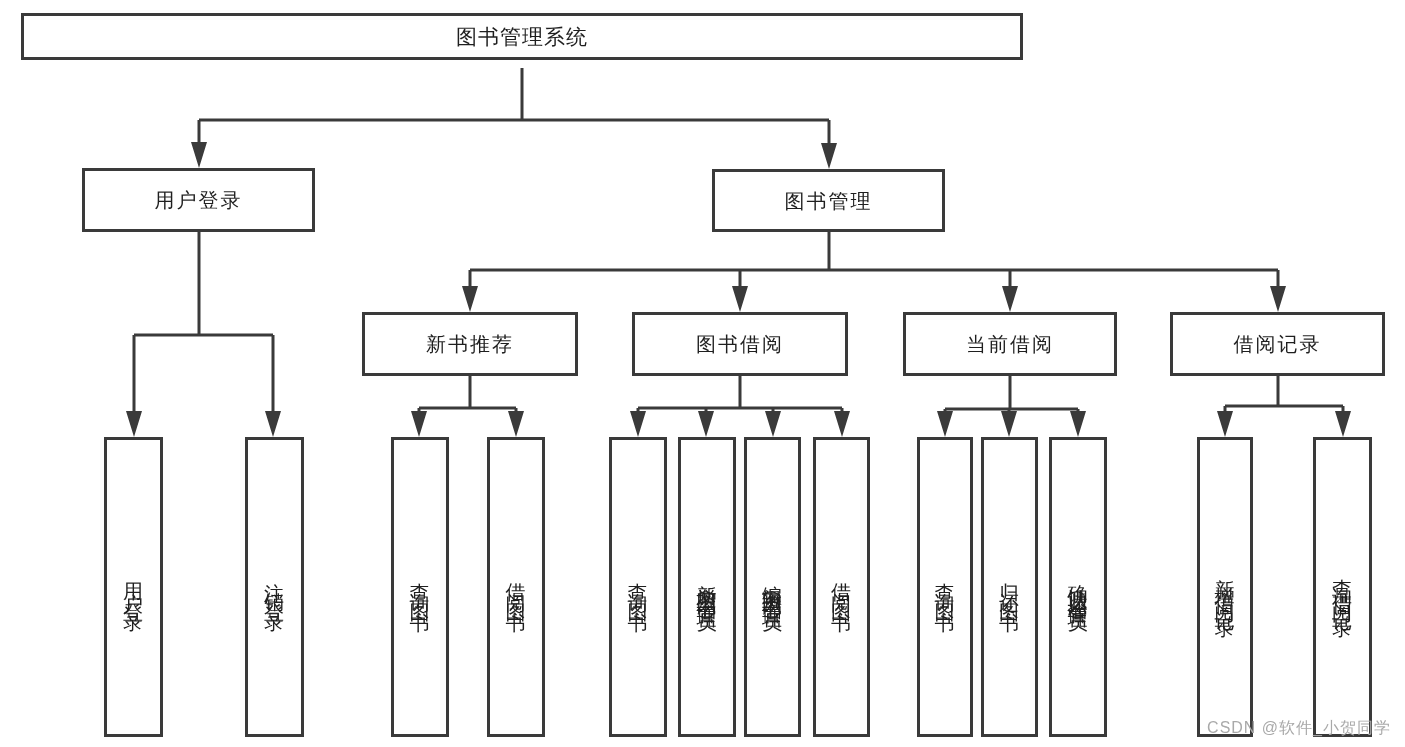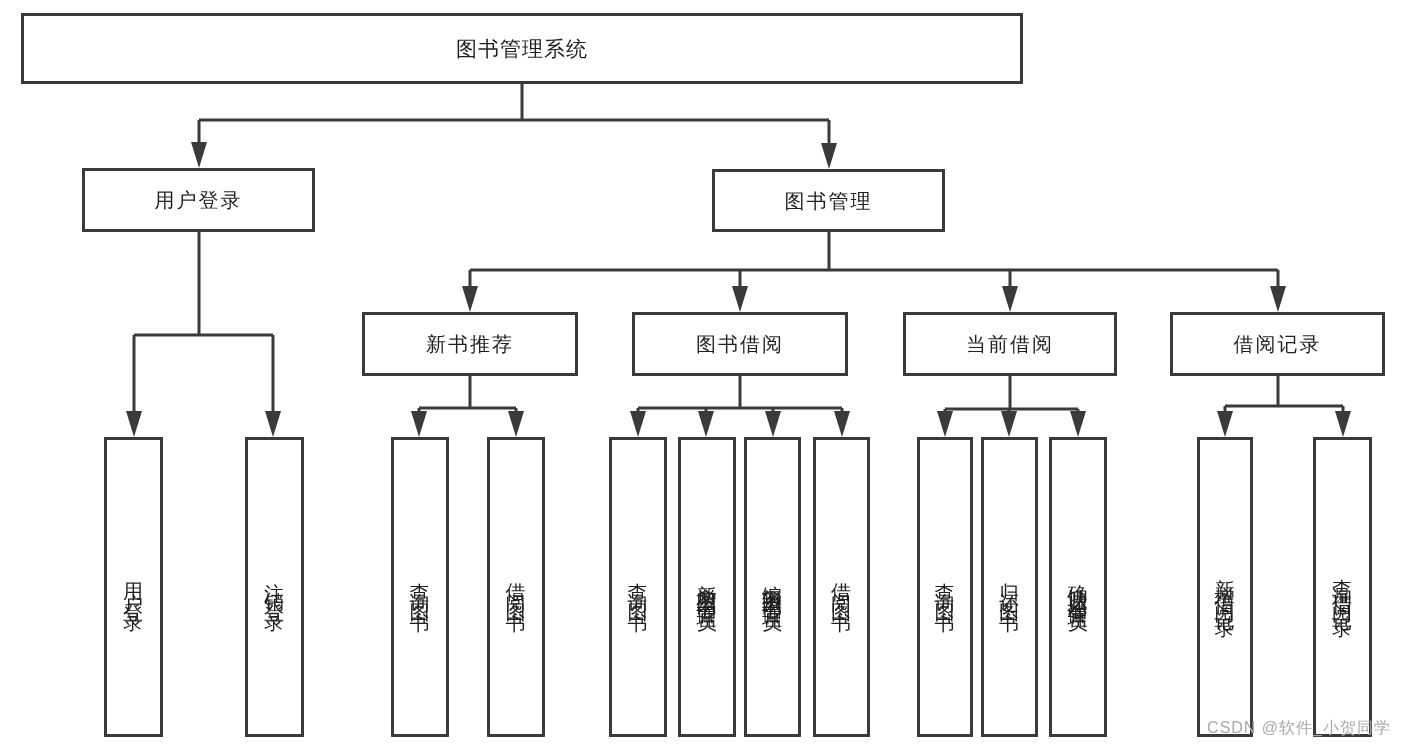--- a/index.html
+++ b/index.html
@@ -78,21 +78,21 @@
       M462 286 L478 286 L470 312 Z  M732 286 L748 286 L740 312 Z
       M1002 286 L1018 286 L1010 312 Z  M1270 286 L1286 286 L1278 312 Z
       M411 411 L427 411 L419 437 Z  M508 411 L524 411 L516 437 Z
       M630 411 L646 411 L638 437 Z  M698 411 L714 411 L706 437 Z
       M765 411 L781 411 L773 437 Z  M834 411 L850 411 L842 437 Z
       M937 411 L953 411 L945 437 Z  M1001 411 L1017 411 L1009 437 Z
       M1070 411 L1086 411 L1078 437 Z
       M1217 411 L1233 411 L1225 437 Z  M1335 411 L1351 411 L1343 437 Z"></path>
   </svg>
 
-  <div class="box l1" style="left:21px; top:13px; width:1002px; height:71px;">图书管理系统</div>
+  <div class="box l1" style="left:21px; top:13px; width:1002px; height:47px;">图书管理系统</div>
 
   <div class="box" style="left:82px; top:168px; width:233px; height:64px;">用户登录</div>
   <div class="box" style="left:362px; top:312px; width:216px; height:64px;">新书推荐</div>
 
   <div class="box" style="left:712px; top:169px; width:233px; height:63px;">图书管理</div>
   <div class="box" style="left:632px; top:312px; width:216px; height:64px;">图书借阅</div>
   <div class="box" style="left:903px; top:312px; width:214px; height:64px;">当前借阅</div>
   <div class="box" style="left:1170px; top:312px; width:215px; height:64px;">借阅记录</div>
 
   <div class="box vbox" style="left:104px; top:437px; width:59px; height:300px;">用户登录</div>

